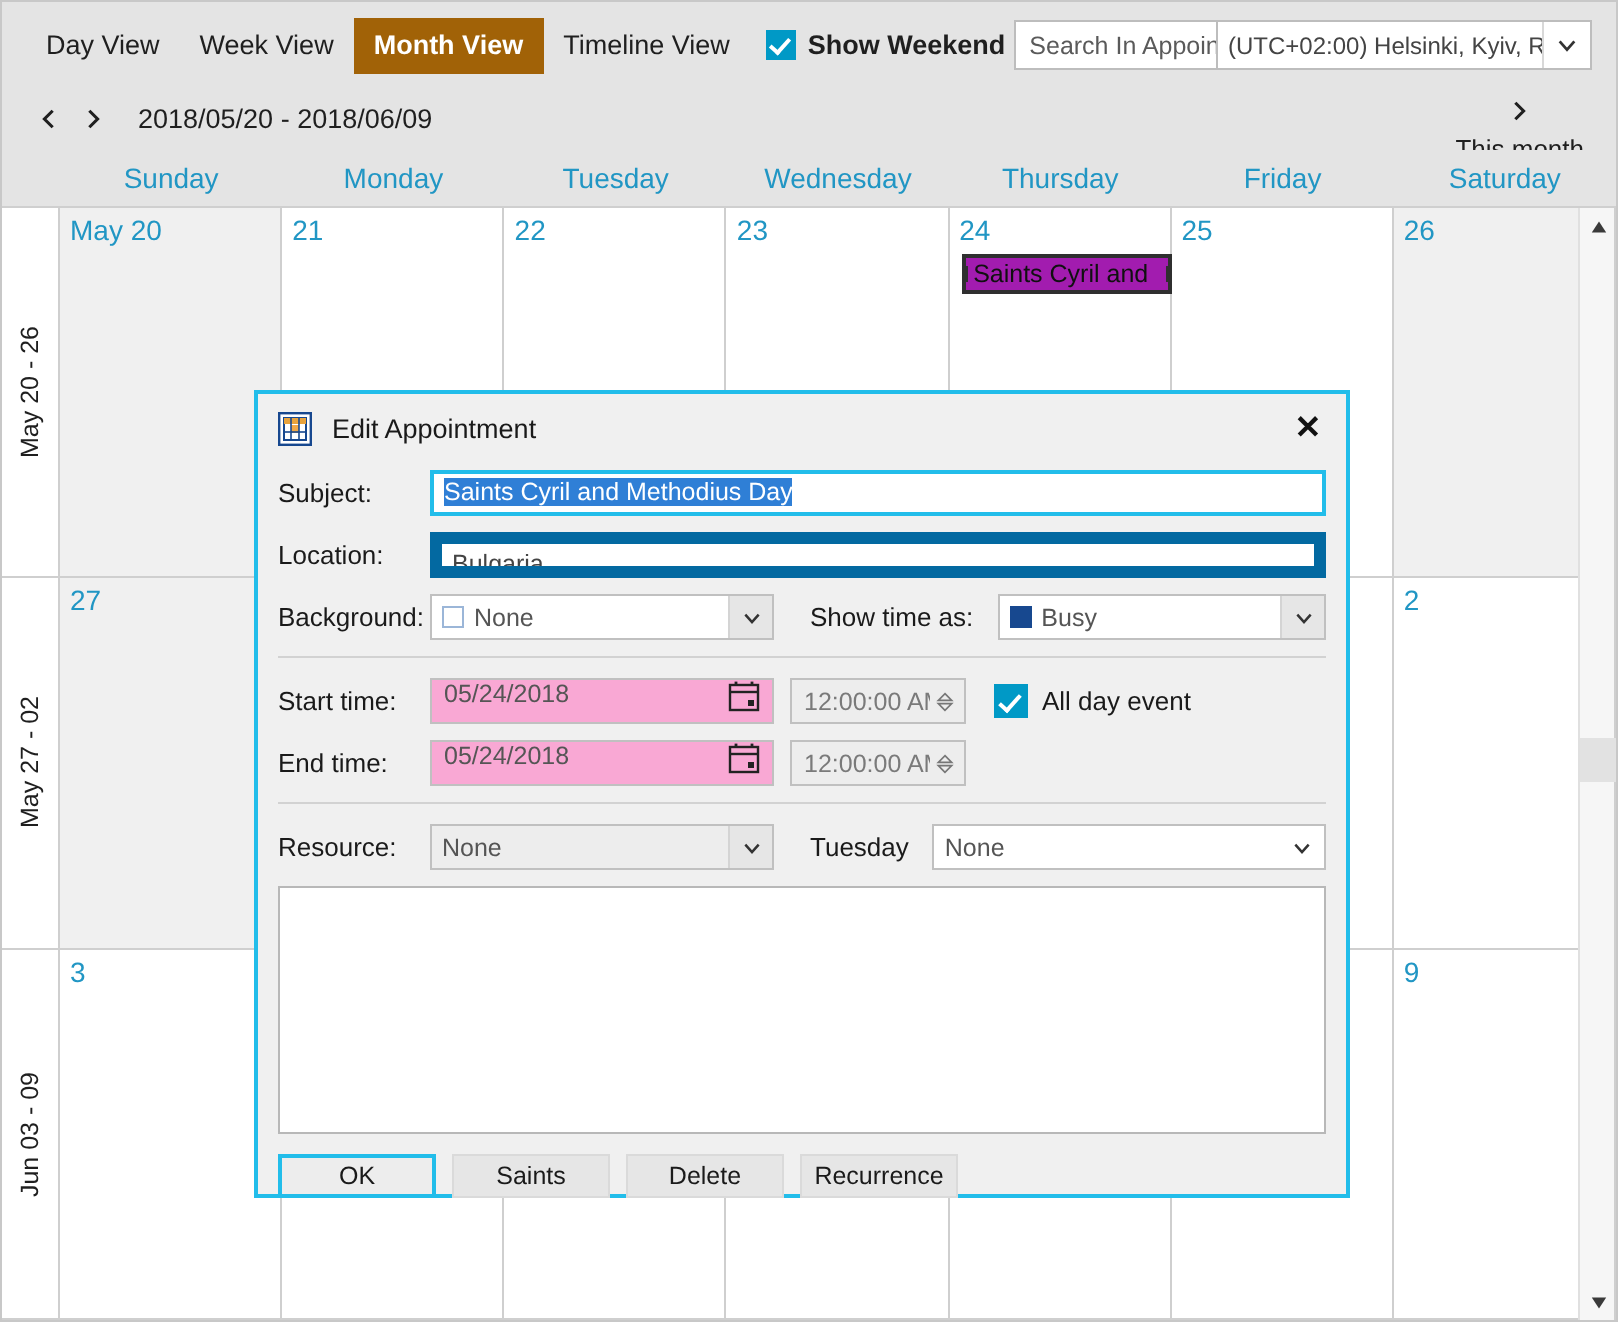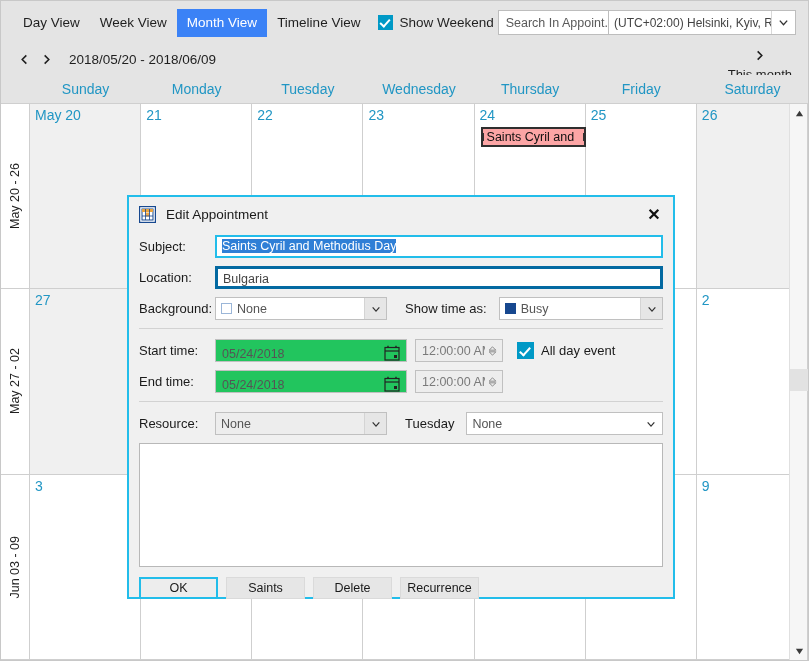--- a/index.html
+++ b/index.html
@@ -32,27 +32,29 @@
   }
   .view-tab {
     font-size: 13.5px;
     color: #1f1f1f;
     padding: 6px 10px;
     line-height: 16px;
     white-space: nowrap;
     cursor: default;
   }
   .view-tab.active {
-    background: #3b82f6;
+    background: #a16207;
     color: #ffffff;
+    font-weight: bold;
   }
   .chk-wrap {
     display: flex; align-items: center; gap: 6px;
     margin-left: 8px; margin-right: 4px;
     white-space: nowrap;
+    font-weight: bold;
   }
   .chk-box {
     width: 15px; height: 15px;
     background: #0099c6;
     position: relative;
     flex: none;
   }
   .chk-box::after {
     content: "";
     position: absolute;
@@ -195,21 +197,21 @@
   .daycell .dnum {
     font-size: 14px;
     color: #2196c4;
     line-height: 16px;
   }
 
   .appt {
     position: absolute;
     left: 6px; top: 23px;
     width: 105px; height: 20px;
-    background: #fca5a5;
+    background: #a21caf;
     border: 2px solid #2f2f2f;
     font-size: 12.5px;
     color: #101010;
     line-height: 16px;
     padding-left: 4px;
     overflow: hidden;
     white-space: nowrap;
     z-index: 4;
   }
   .appt .handle {
@@ -282,21 +284,21 @@
     margin-bottom: 8px;
     height: 23px;
   }
   .flabel {
     font-size: 13px; color: #1a1a1a;
     width: 76px; flex: none;
   }
   .finput {
     flex: 1; height: 23px;
     background: #ffffff;
-    border: 3px solid #0369a1;
+    border: 6px solid #0369a1;
     font-size: 12.5px;
     color: #444;
     padding: 0 0 0 5px;
     line-height: 21px;
     overflow: hidden;
     white-space: nowrap;
   }
   .finput.focused {
     border: 2px solid #22bdea;
     line-height: 19px;
@@ -330,24 +332,24 @@
   .fsel .arrow {
     width: 22px; height: 21px;
     flex: none;
     background: #e6e6e6;
     border-left: 1px solid #d4d4d4;
     display: flex; align-items: center; justify-content: center;
   }
   .fsel.white-arrow .arrow { background: #ffffff; border-left: none; }
 
   .dtfield {
-    width: 192px; height: 23px;
-    background: #22c55e;
+    width: 172px; height: 23px;
+    background: #f9a8d4;
     border: 1px solid #c0c0c0;
-    display: flex; align-items: flex-end;
+    display: flex; align-items: flex-start;
     font-size: 12.5px; color: #555;
     padding-left: 6px;
   }
   .dtfield .txt { flex: 1; }
   .dtfield .cal-ico { width: 16px; height: 16px; margin-right: 6px; flex:none; }
   .tmfield {
     width: 88px; height: 23px;
     background: #ededed;
     border: 1px solid #c0c0c0;
     display: flex; align-items: center;

